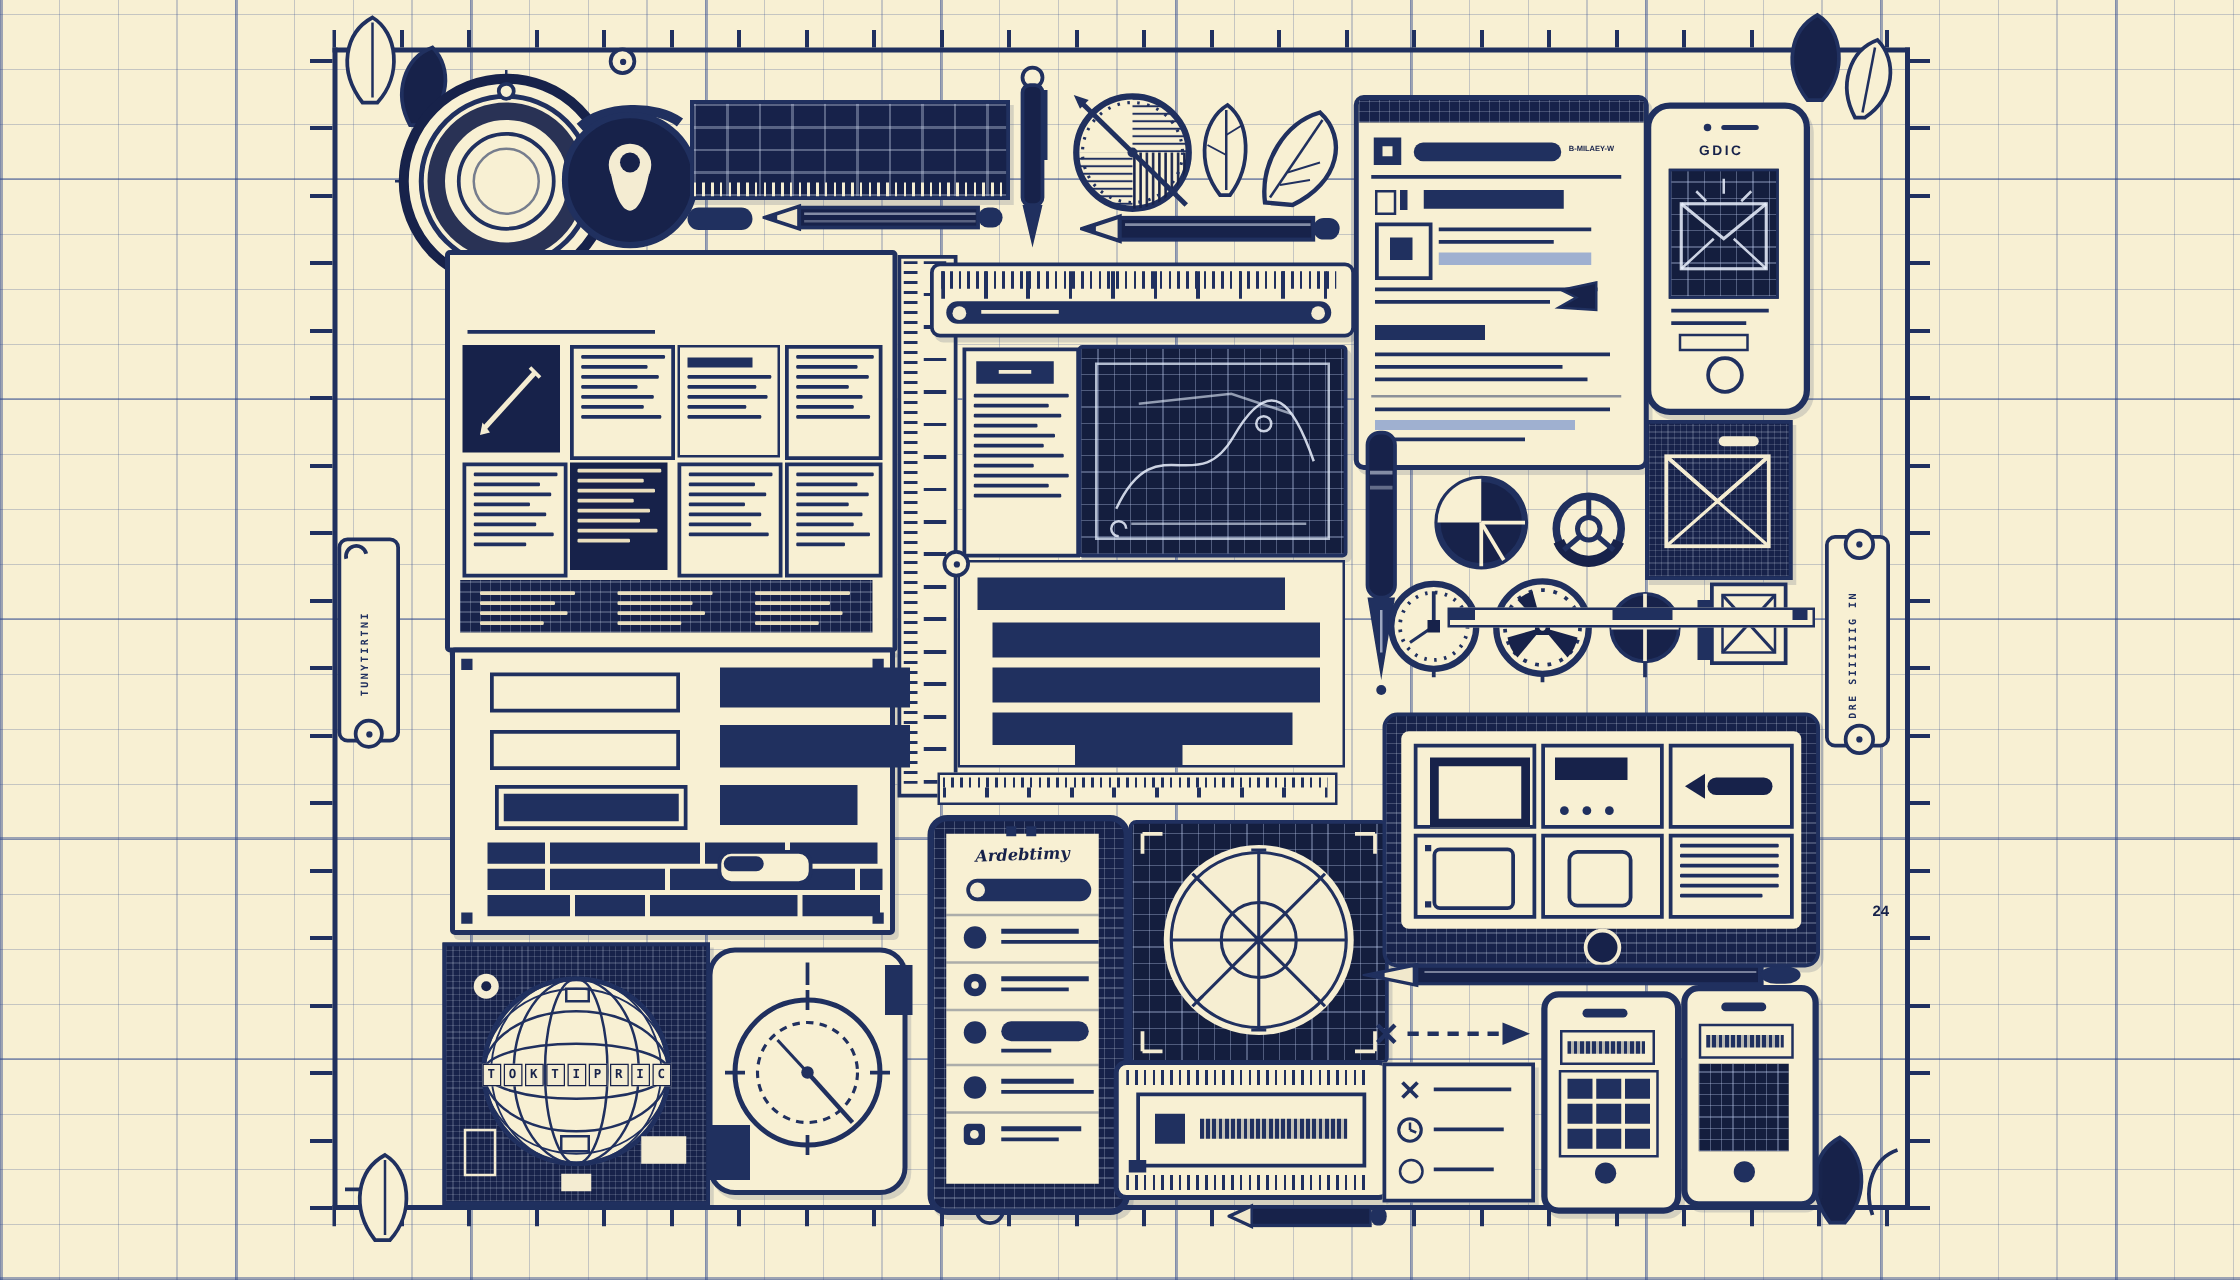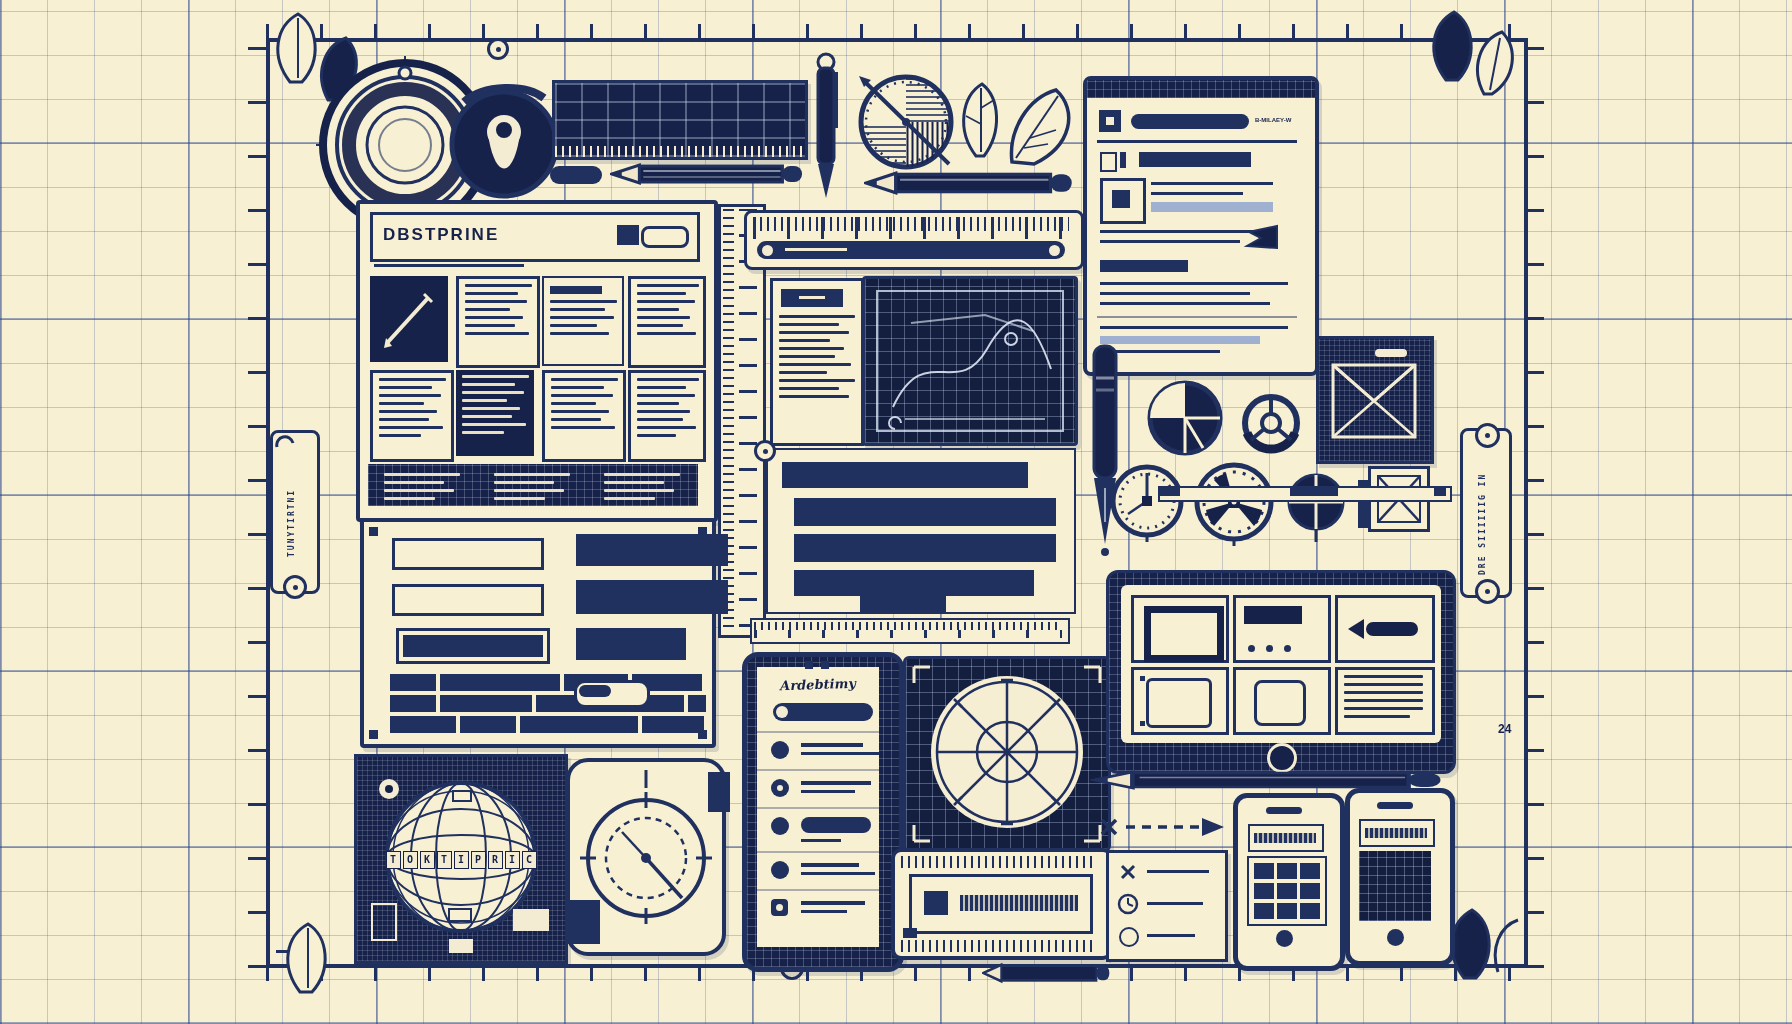--- a/index.html
+++ b/index.html
@@ -203,20 +203,37 @@
     <div class="abs ink" style="left:13px;top:180px;width:88px;height:12px;"></div>
     <div class="abs ink" style="left:13px;top:202px;width:188px;height:3px;"></div>
     <div class="abs ink" style="left:13px;top:212px;width:150px;height:3px;"></div>
     <div class="abs ink" style="left:13px;top:222px;width:170px;height:3px;"></div>
     <div class="abs ink" style="left:10px;top:236px;width:200px;height:2px;opacity:.5;"></div>
     <div class="abs ink" style="left:13px;top:246px;width:188px;height:3px;"></div>
     <div class="abs" style="left:13px;top:256px;width:160px;height:8px;background:#9fb0d0;"></div>
     <div class="abs ink" style="left:13px;top:270px;width:120px;height:3px;"></div>
   </div>
 
+  <div class="abs paperbg b5 sketch" style="left:1316px;top:82px;width:122px;height:240px;border-radius:20px;">
+    <div class="abs ink" style="left:42px;top:12px;width:6px;height:6px;border-radius:50%;"></div>
+    <div class="abs ink" style="left:56px;top:13px;width:30px;height:4px;border-radius:2px;"></div>
+    <div class="abs title-font" style="left:0;top:28px;width:112px;text-align:center;font-size:11px;letter-spacing:2px;">GDIC</div>
+    <div class="abs navygrid b2" style="left:14px;top:48px;width:84px;height:100px;">
+      <svg width="84" height="100" viewBox="0 0 84 100">
+        <rect x="8" y="26" width="68" height="52" fill="none" stroke="var(--wline)" stroke-width="2.5"></rect>
+        <path d="M8,26 L42,54 L76,26" fill="none" stroke="var(--wline)" stroke-width="2.5"></path>
+        <path d="M8,78 L34,54 M76,78 L50,54" fill="none" stroke="var(--wline)" stroke-width="2"></path>
+        <path d="M42,18 L42,6 M20,16 L28,24 M64,16 L56,24" fill="none" stroke="var(--wline)" stroke-width="2"></path>
+      </svg>
+    </div>
+    <div class="abs ink" style="left:16px;top:160px;width:78px;height:3px;"></div>
+    <div class="abs ink" style="left:16px;top:170px;width:60px;height:3px;"></div>
+    <div class="abs b2" style="left:22px;top:180px;width:52px;height:10px;"></div>
+    <div class="abs b3" style="left:44px;top:198px;width:24px;height:24px;border-radius:50%;"></div>
+  </div>
 
   <div class="abs finehatch b3 sketch" style="left:1316px;top:336px;width:112px;height:122px;">
     <svg width="112" height="122" viewBox="0 0 112 122">
       <rect x="56" y="10" width="32" height="8" rx="4" fill="#f4ecd2"></rect>
       <rect x="14" y="26" width="82" height="72" fill="none" stroke="#f4ecd2" stroke-width="3"></rect>
       <path d="M14,26 L96,98 M96,26 L14,98" stroke="#f4ecd2" stroke-width="2.5"></path>
       <path d="M14,26 L55,62 L96,26" fill="none" stroke="#f4ecd2" stroke-width="3"></path>
     </svg>
   </div>
 
@@ -298,25 +315,20 @@
     <div class="abs screw" style="left:12px;top:-8px;width:19px;height:19px;">
         <div></div>
       </div>
     <div class="abs vtext" style="left:15px;top:18px;height:126px;">DRE SIIIIIIG IN</div>
     <div class="abs screw" style="left:12px;bottom:-9px;width:19px;height:19px;">
         <div></div>
       </div>
   </div>
 
   <div class="abs paperbg b4 sketch" style="left:356px;top:200px;width:354px;height:314px;border-radius:4px;">
-    <div class="abs paperbg b3" style="left:10px;top:8px;width:324px;height:44px;">
-      <div class="abs title-font" style="left:10px;top:10px;font-size:17px;letter-spacing:2px;">DBSTPRINE</div>
-      <div class="abs ink" style="right:58px;top:10px;width:22px;height:20px;"></div>
-      <div class="abs b3" style="right:8px;top:11px;width:42px;height:16px;border-radius:8px;"></div>
-    </div>
     <div class="abs ink" style="left:14px;top:60px;width:150px;height:3px;"></div>
 
     <div class="abs deepbg" style="left:10px;top:72px;width:78px;height:86px;">
       <svg width="78" height="86" viewBox="0 0 78 86">
         <line x1="18" y1="66" x2="58" y2="22" stroke="#f4ecd2" stroke-width="4"></line>
         <polygon points="14,72 22,70 16,62" fill="#f4ecd2"></polygon>
         <line x1="54" y1="18" x2="62" y2="26" stroke="#f4ecd2" stroke-width="3"></line>
       </svg>
     </div>
     <div class="abs b3" style="left:96px;top:72px;width:78px;height:86px;">

